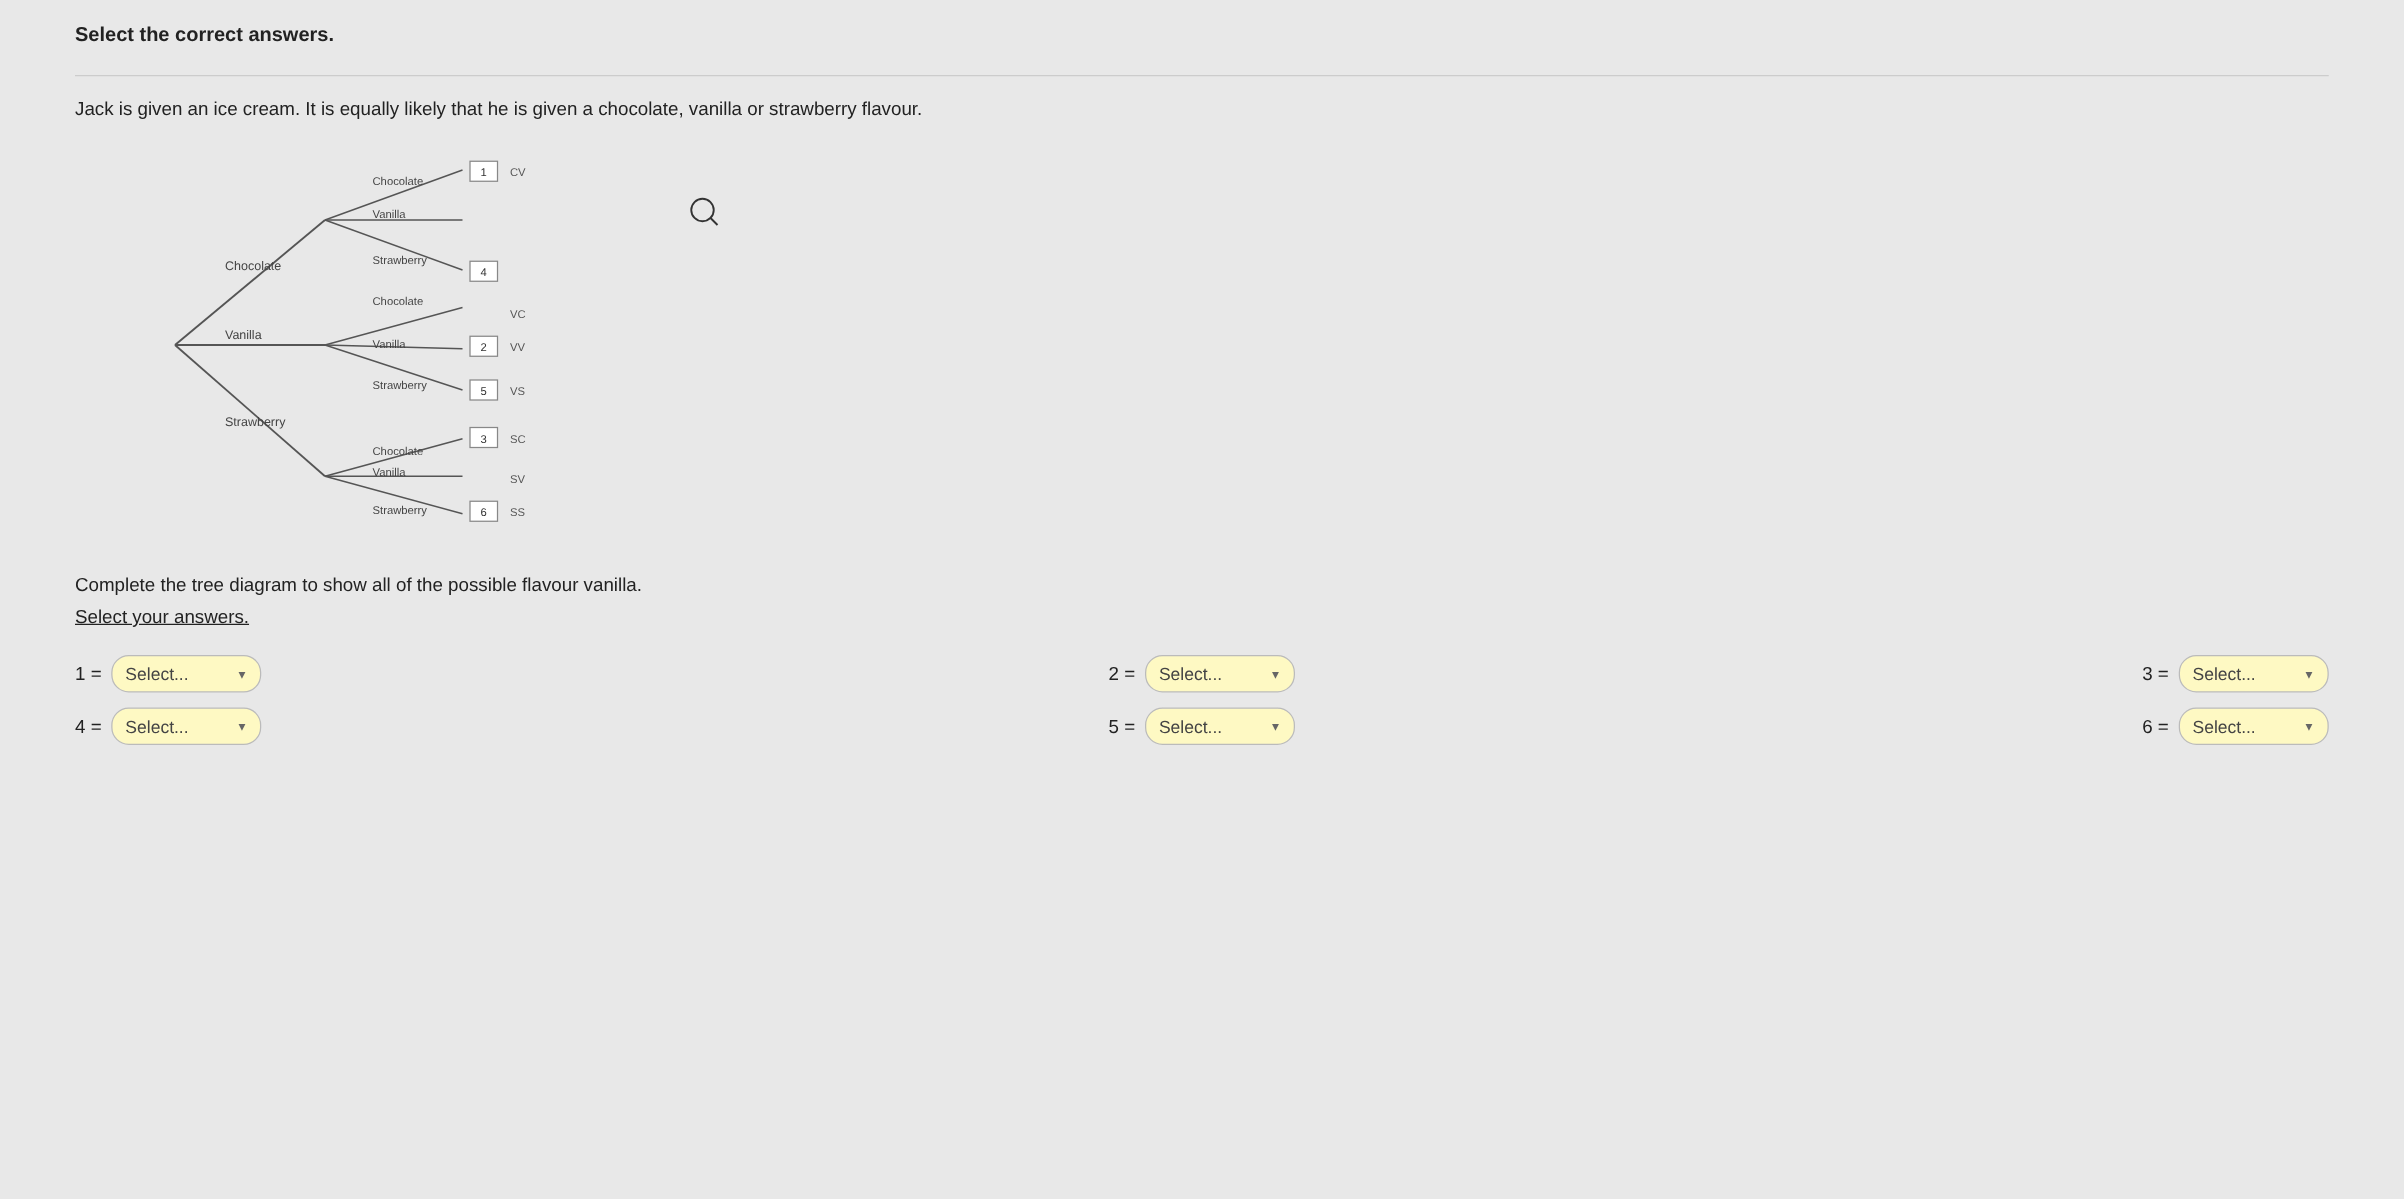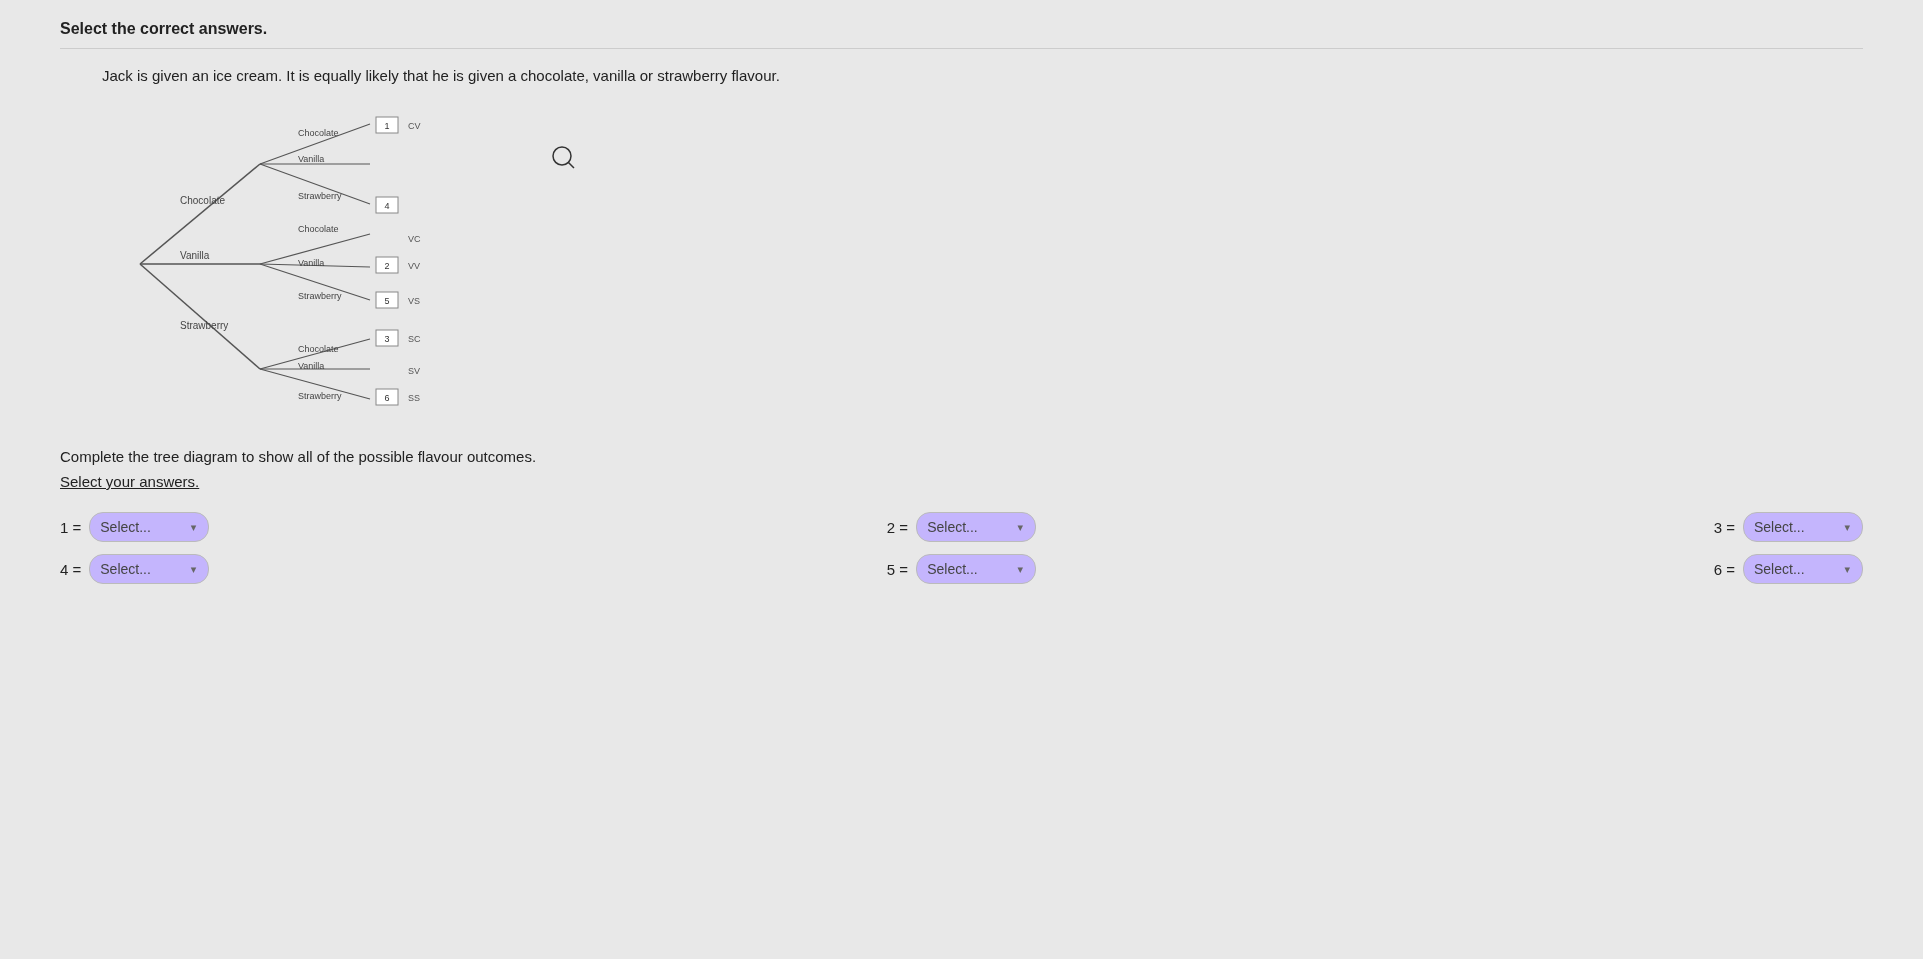--- a/index.html
+++ b/index.html
@@ -8,28 +8,27 @@
       font-family: Arial, sans-serif;
       font-size: 15px;
       color: #222;
       min-height: 959px;
       padding: 20px 60px 40px 60px;
     }
     .page-header {
       font-weight: bold;
       font-size: 16px;
       margin-bottom: 18px;
-      padding-bottom: 10px;
+      padding-bottom: 22px;
       border-bottom: 1px solid #ccc;
     }
     .question-text {
       font-size: 15px;
       margin-bottom: 20px;
       color: #222;
-      margin-left: 42px;
     }
     .diagram-container {
       display: flex;
       align-items: flex-start;
       margin-bottom: 24px;
       position: relative;
     }
     
     .tree-svg-wrapper {
       width: 520px;
@@ -53,21 +52,21 @@
       gap: 8px;
       font-size: 15px;
     }
     .answer-label {
       font-size: 15px;
       white-space: nowrap;
     }
     .select-dropdown {
       display: inline-flex;
       align-items: center;
-      background: #c4b5fd;
+      background: #fef9c3;
       border: 1px solid #bbb;
       border-radius: 14px;
       padding: 6px 12px 6px 10px;
       font-size: 14px;
       color: #444;
       cursor: pointer;
       min-width: 120px;
       justify-content: space-between;
       user-select: none;
     }
@@ -173,21 +172,21 @@
       <text x="327" y="297" font-size="9" fill="#333" text-anchor="middle">6</text>
       <text x="348" y="297" font-size="9" fill="#555">SS</text>
       <text x="348" y="270" font-size="9" fill="#555">SV</text>
 
       <circle cx="502" cy="52" r="9" stroke="#333" stroke-width="1.5" fill="none"></circle>
       <line x1="508" y1="58" x2="514" y2="64" stroke="#333" stroke-width="1.5"></line>
     </svg>
   </div>
 </div>
 
-<div class="instruction-text">Complete the tree diagram to show all of the possible flavour outcomes.</div>
+<div class="instruction-text">Complete the tree diagram to show all of the possible flavour vanilla.</div>
 <div class="select-answers-text">Select your answers.</div>
 
 <div class="answers-row1">
   <div class="answer-cell">
     <span class="answer-label">1 =</span>
     <div class="select-dropdown">
       <span>Select...</span>
       <span class="chevron">▾</span>
     </div>
   </div>

